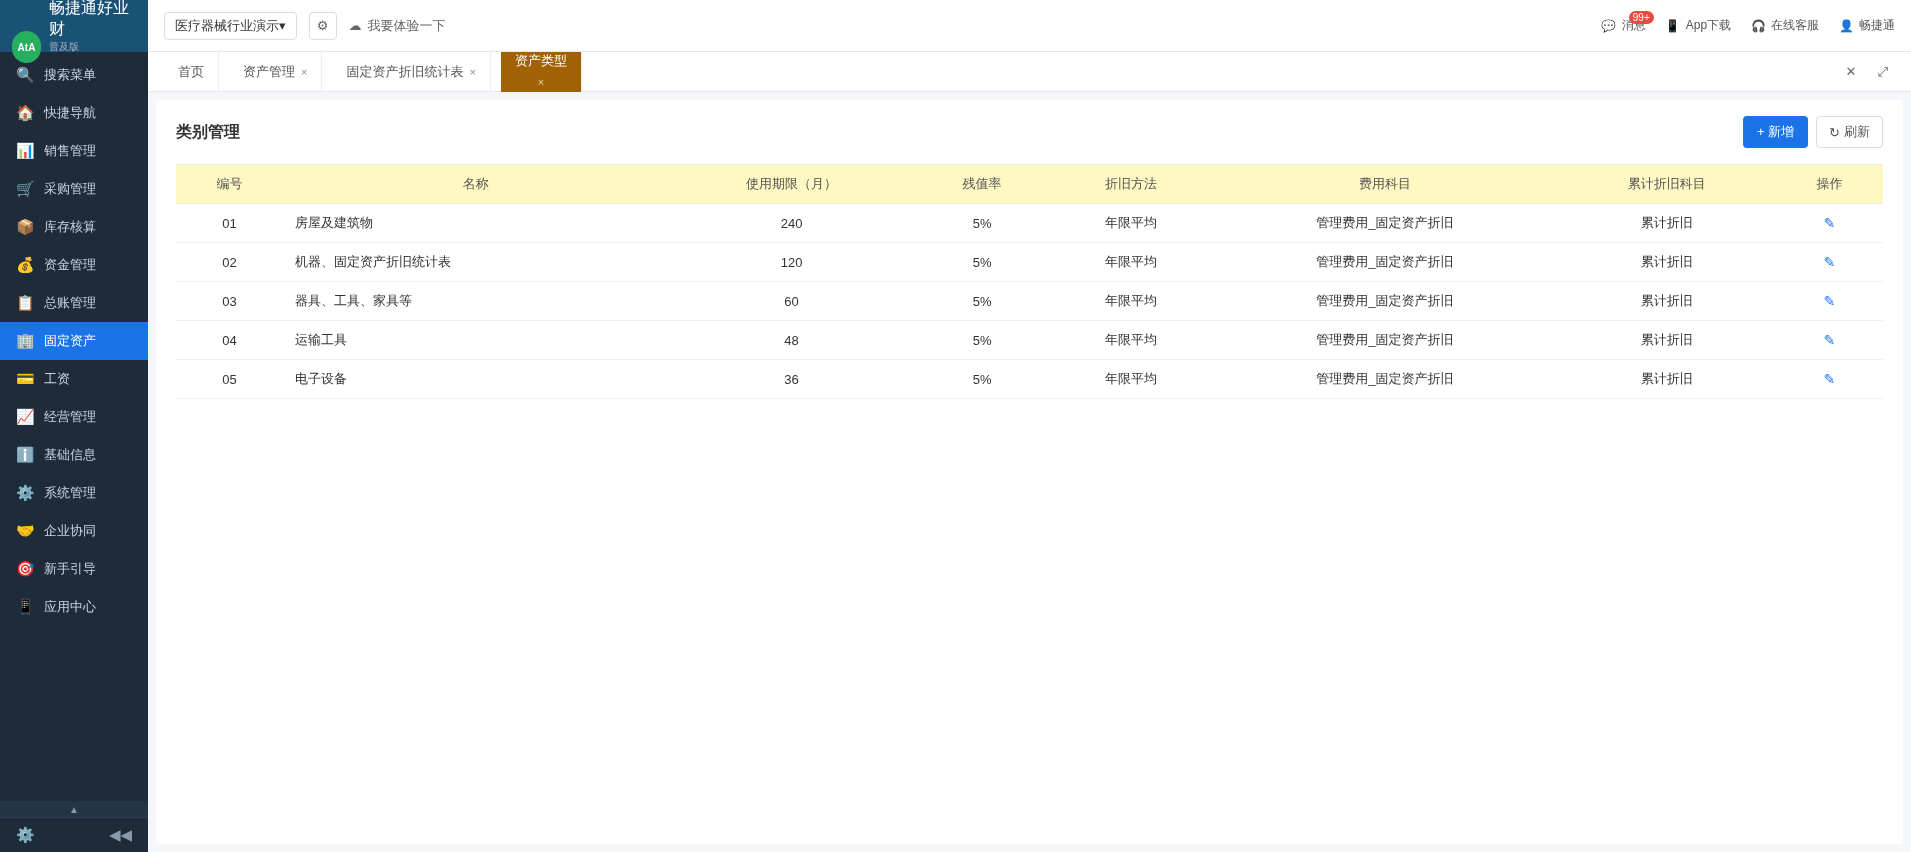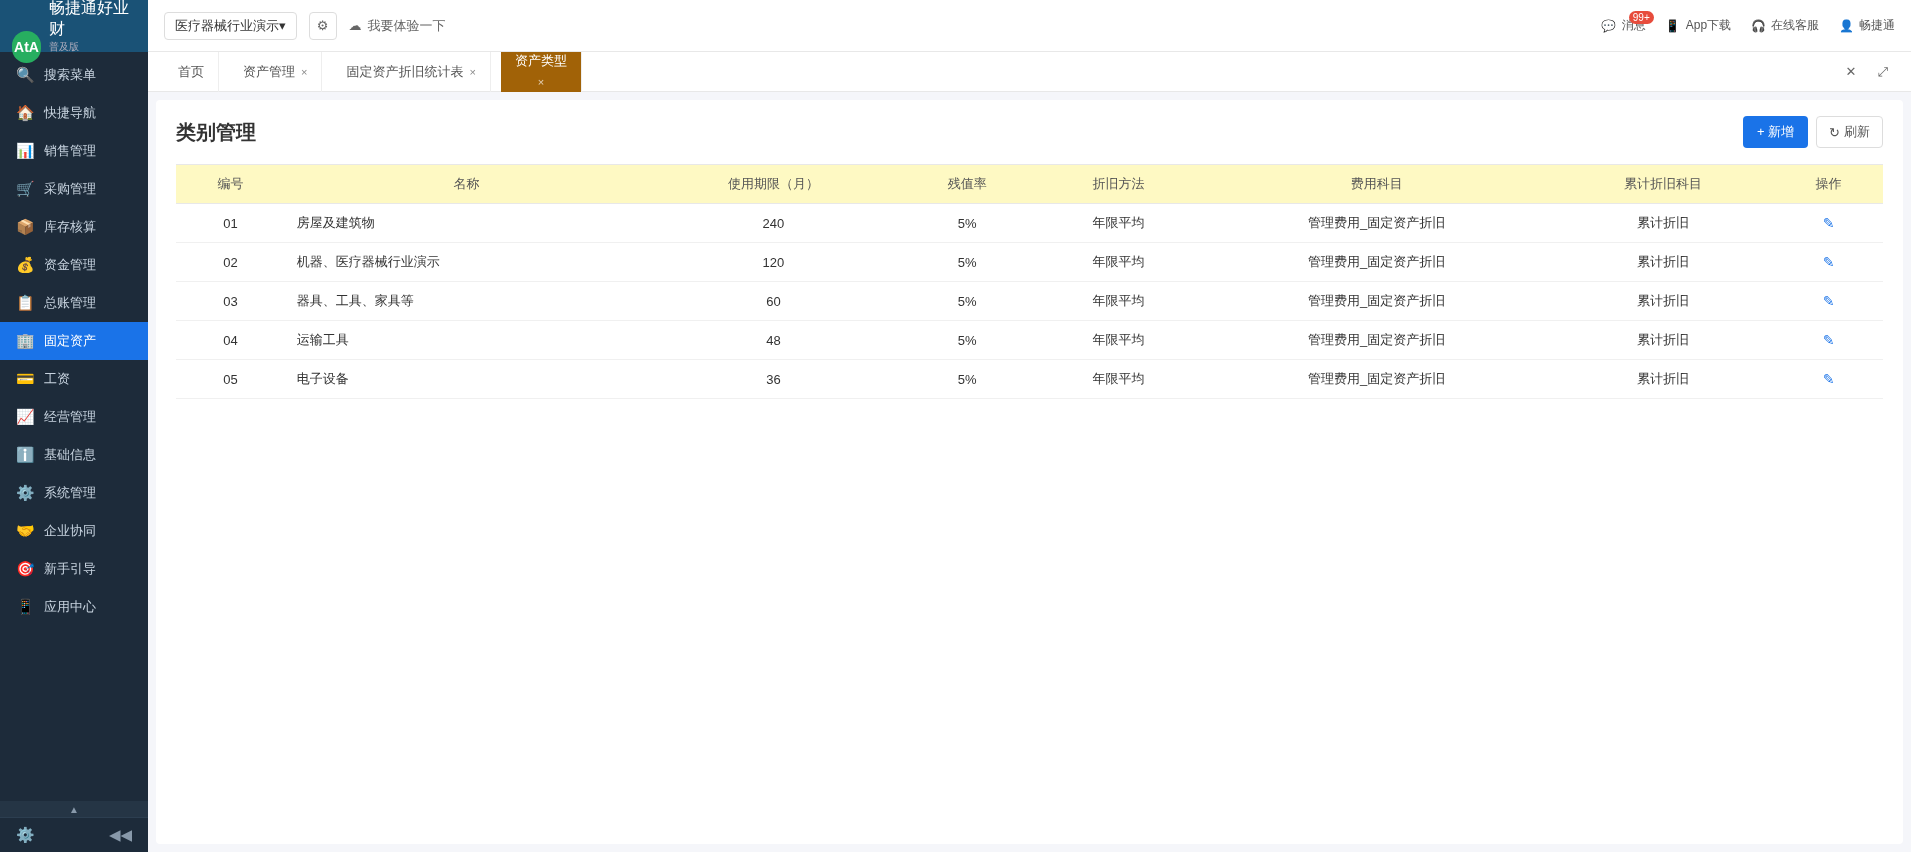--- a/index.html
+++ b/index.html
@@ -25,21 +25,21 @@
     }
     .sidebar-logo-icon {
       width: 32px;
       height: 32px;
       background: #27ae60;
       border-radius: 15px;
       display: flex;
       align-items: center;
       justify-content: center;
       color: white;
-      font-size: 14px;
+      font-size: 10px;
       font-weight: bold;
       margin-top: 42px;
     }
     .sidebar-logo-text { font-size: 16px; color: white; line-height: 1.3; }
     .sidebar-logo-sub { font-size: 10px; color: #aab; }
 
     .sidebar-nav { flex: 1; overflow-y: auto; padding: 4px 0; }
     .sidebar-item {
       display: flex;
       align-items: center;
@@ -166,21 +166,21 @@
       background: white;
       margin: 8px;
       border-radius: 4px;
     }
     .content-header {
       display: flex;
       align-items: center;
       justify-content: space-between;
       margin-bottom: 16px;
     }
-    .content-title { font-size: 20px; font-weight: bold; color: #333; }
+    .content-title { font-size: 16px; font-weight: bold; color: #333; }
     .content-actions { display: flex; gap: 8px; }
     .btn-new {
       background: #1a73e8;
       color: white;
       border: none;
       padding: 6px 14px;
       border-radius: 4px;
       cursor: pointer;
       font-size: 13px;
       display: flex; align-items: center; gap: 4px;
@@ -404,21 +404,21 @@
     <td>房屋及建筑物</td>
     <td>240</td>
     <td>5%</td>
     <td>年限平均</td>
     <td class="cost-subject">管理费用_固定资产折旧</td>
     <td class="accum-subject">累计折旧</td>
     <td><span class="edit-icon">✎</span></td>
   </tr>
           <tr>
     <td class="row-num">02</td>
-    <td>机器、医疗器械行业演示</td>
+    <td>机器、固定资产折旧统计表</td>
     <td>120</td>
     <td>5%</td>
     <td>年限平均</td>
     <td class="cost-subject">管理费用_固定资产折旧</td>
     <td class="accum-subject">累计折旧</td>
     <td><span class="edit-icon">✎</span></td>
   </tr>
           <tr>
     <td class="row-num">03</td>
     <td>器具、工具、家具等</td>

